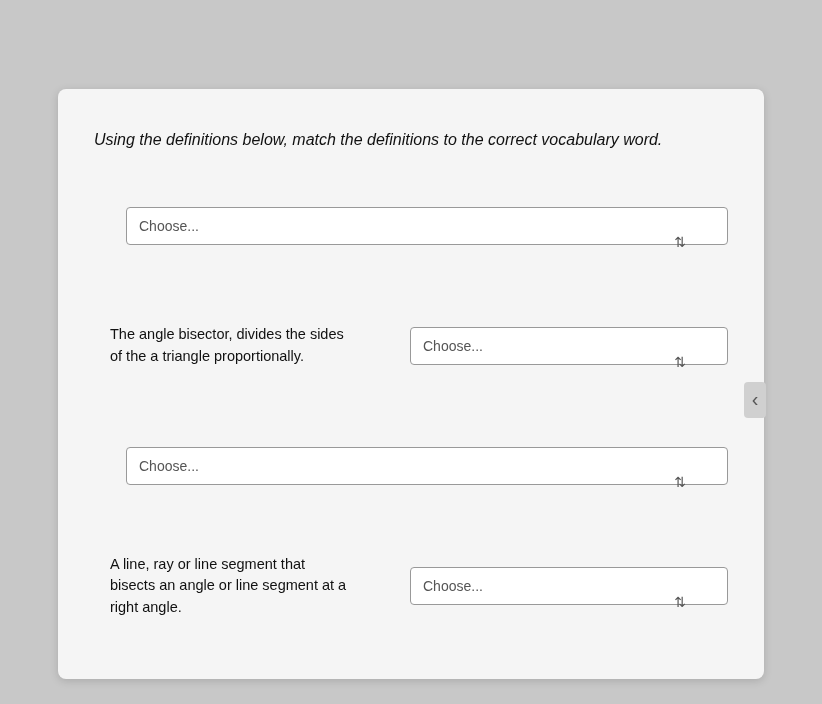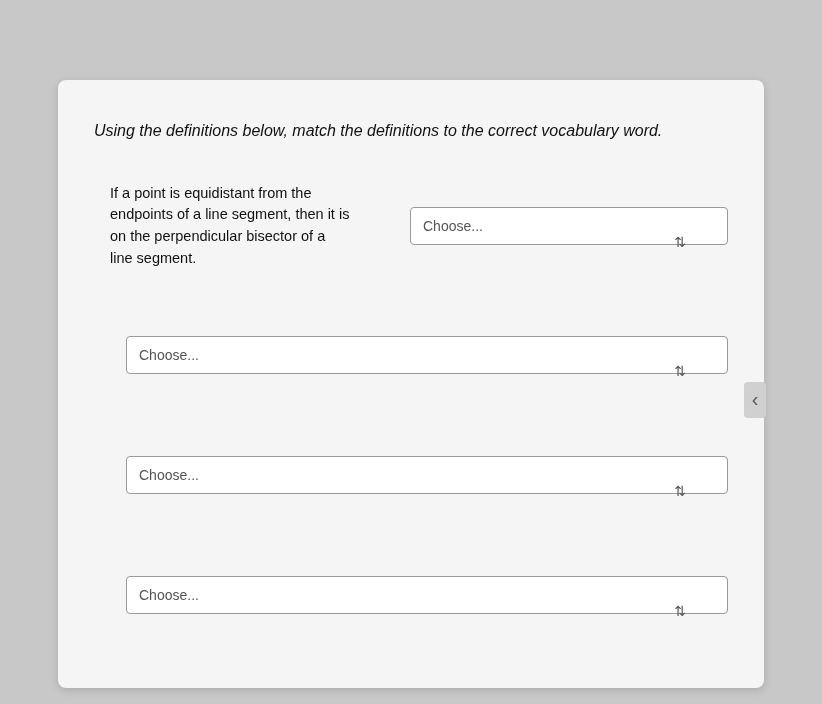--- a/index.html
+++ b/index.html
@@ -97,34 +97,34 @@
       justify-content: center;
     }
   </style>
 </head>
 <body>
 
 <div class="card">
   <div class="instructions">Using the definitions below, match the definitions to the correct vocabulary word.</div>
 
   <div class="matching-row">
-    <div class="definition-text">If a point is equidistant from the endpoints of a line segment, then it is on the perpendicular bisector of a line segment.</div>
     <div class="select-wrapper">
       <select>
         <option value="">Choose...</option>
         <option value="perpendicular_bisector">Perpendicular Bisector</option>
         <option value="angle_bisector">Angle Bisector</option>
         <option value="triangle_proportionality">Triangle Proportionality</option>
         <option value="bisector_theorem">Bisector Theorem</option>
       </select>
       <span class="select-arrow">⇅</span>
     </div>
   </div>
 
   <div class="matching-row">
+    <div class="definition-text">The angle bisector, divides the sides of the a triangle proportionally.</div>
     <div class="select-wrapper">
       <select>
         <option value="">Choose...</option>
         <option value="perpendicular_bisector">Perpendicular Bisector</option>
         <option value="angle_bisector">Angle Bisector</option>
         <option value="triangle_proportionality">Triangle Proportionality</option>
         <option value="bisector_theorem">Bisector Theorem</option>
       </select>
       <span class="select-arrow">⇅</span>
     </div>
@@ -138,20 +138,21 @@
         <option value="perpendicular_bisector">Perpendicular Bisector</option>
         <option value="angle_bisector">Angle Bisector</option>
         <option value="triangle_proportionality">Triangle Proportionality</option>
         <option value="bisector_theorem">Bisector Theorem</option>
       </select>
       <span class="select-arrow">⇅</span>
     </div>
   </div>
 
   <div class="matching-row">
+    <div class="definition-text">A line, ray or line segment that bisects an angle or line segment at a right angle.</div>
     <div class="select-wrapper">
       <select>
         <option value="">Choose...</option>
         <option value="perpendicular_bisector">Perpendicular Bisector</option>
         <option value="angle_bisector">Angle Bisector</option>
         <option value="triangle_proportionality">Triangle Proportionality</option>
         <option value="bisector_theorem">Bisector Theorem</option>
       </select>
       <span class="select-arrow">⇅</span>
     </div>

